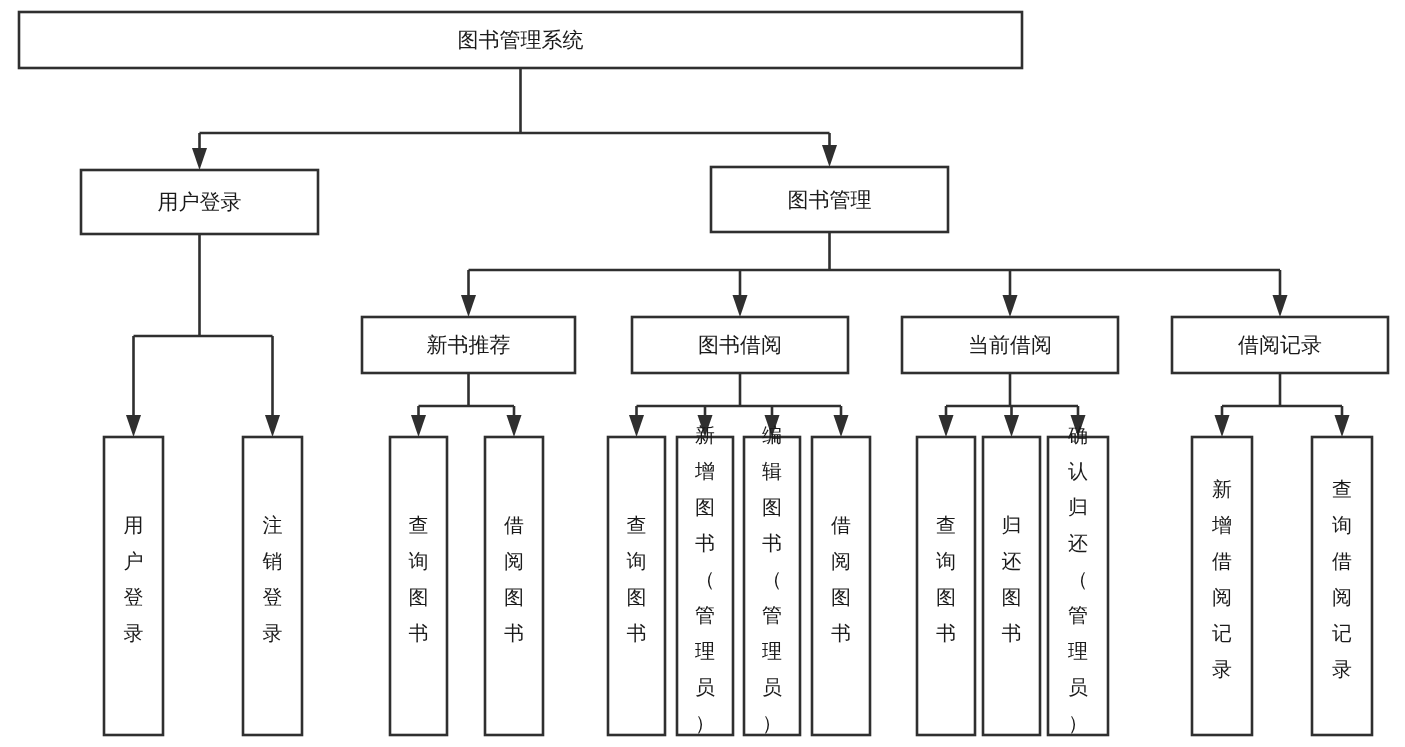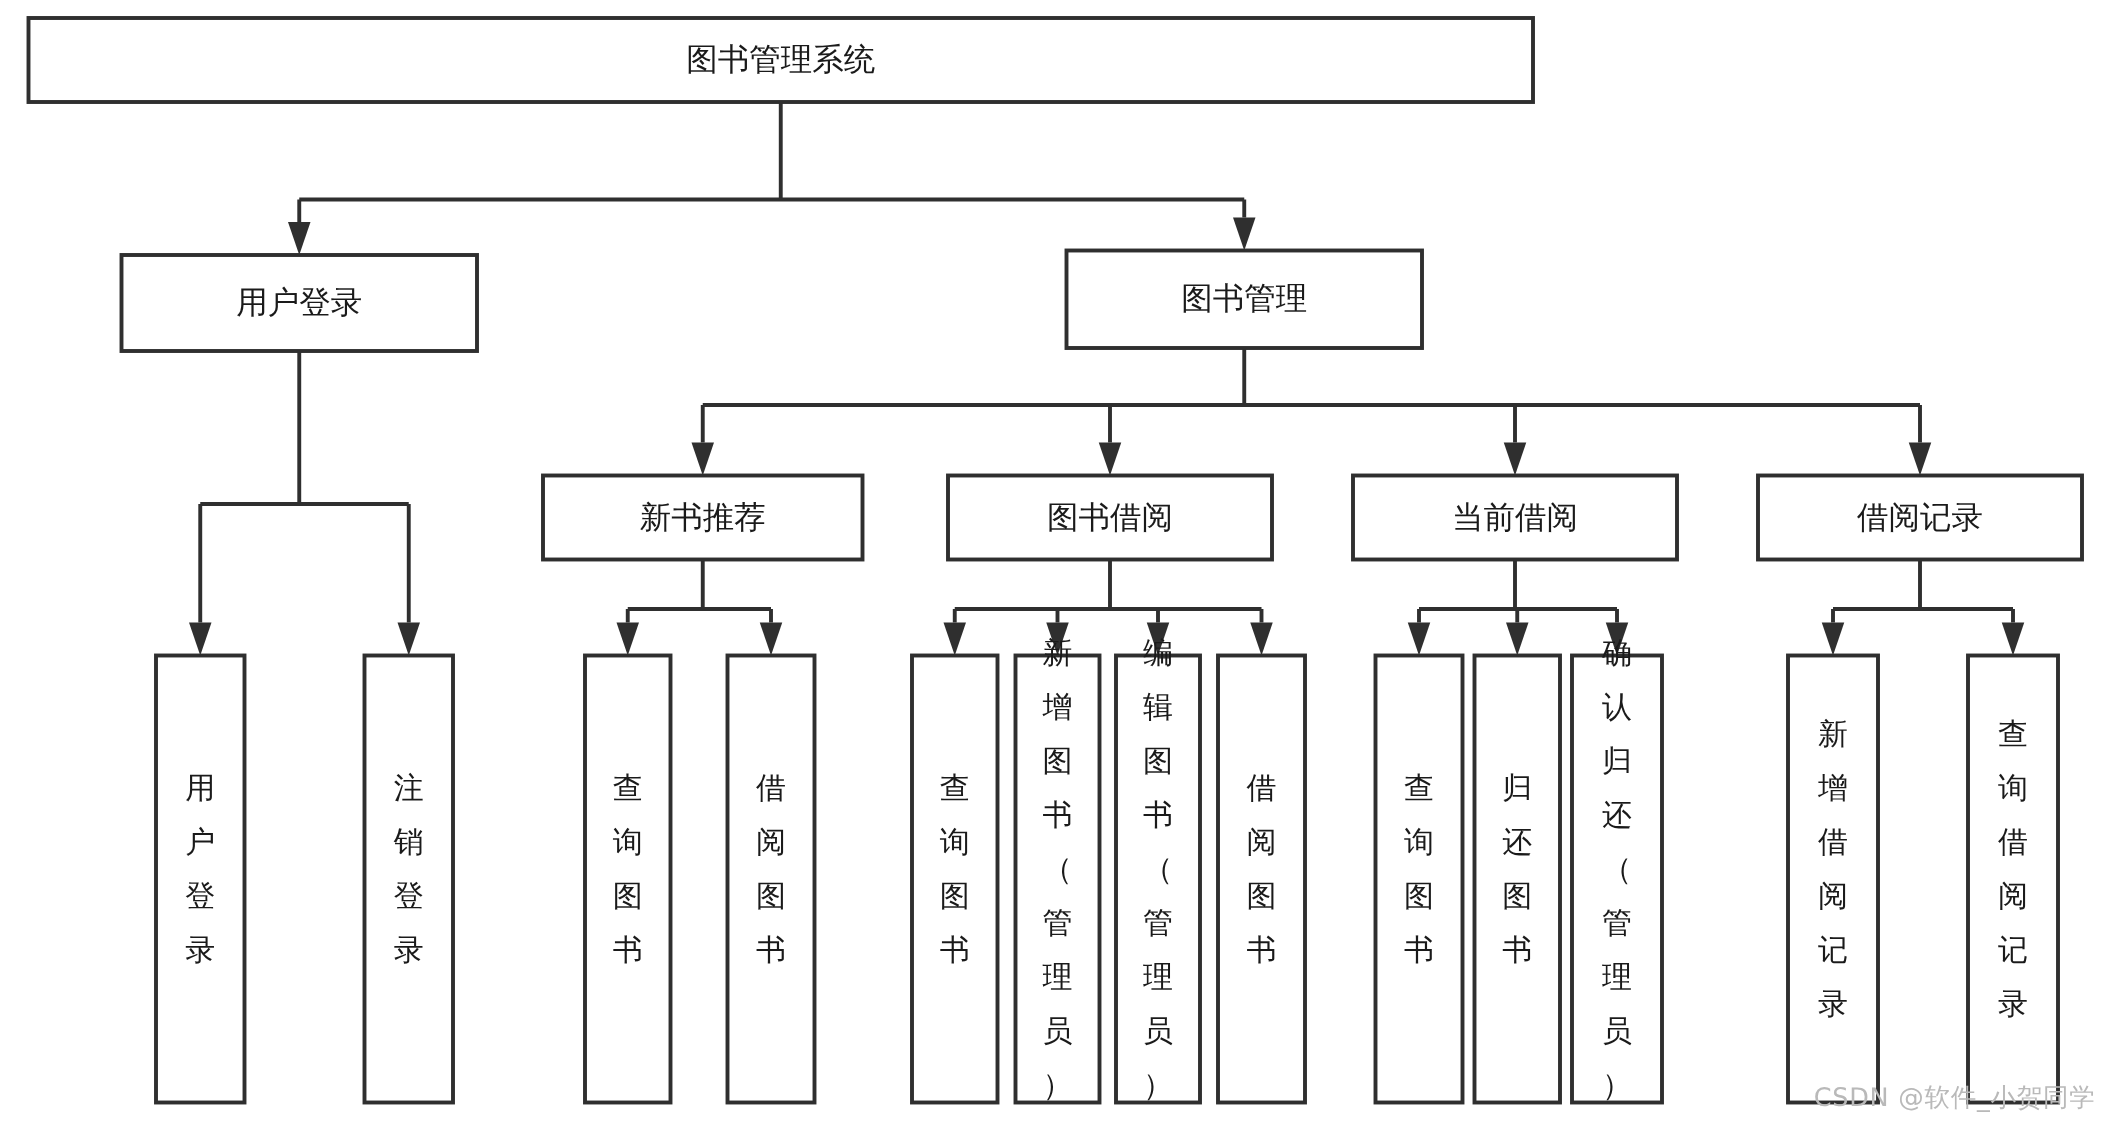--- a/index.html
+++ b/index.html
@@ -216,14 +216,13 @@
         <g>
           <rect class="node-box" x="1192" y="437" width="60" height="298"></rect>
           <text class="node-label-vertical" x="1222" y="496"><tspan x="1222" dy="0">新</tspan><tspan x="1222" dy="36">增</tspan><tspan x="1222" dy="36">借</tspan><tspan x="1222" dy="36">阅</tspan><tspan x="1222" dy="36">记</tspan><tspan x="1222" dy="36">录</tspan></text>
         </g>
         <g>
           <rect class="node-box" x="1312" y="437" width="60" height="298"></rect>
           <text class="node-label-vertical" x="1342" y="496"><tspan x="1342" dy="0">查</tspan><tspan x="1342" dy="36">询</tspan><tspan x="1342" dy="36">借</tspan><tspan x="1342" dy="36">阅</tspan><tspan x="1342" dy="36">记</tspan><tspan x="1342" dy="36">录</tspan></text>
         </g>
       </g>
   </svg>
-  <div class="watermark-text">CSDN @软件_小贺同学</div>
 </div>
 
 </body></html>

